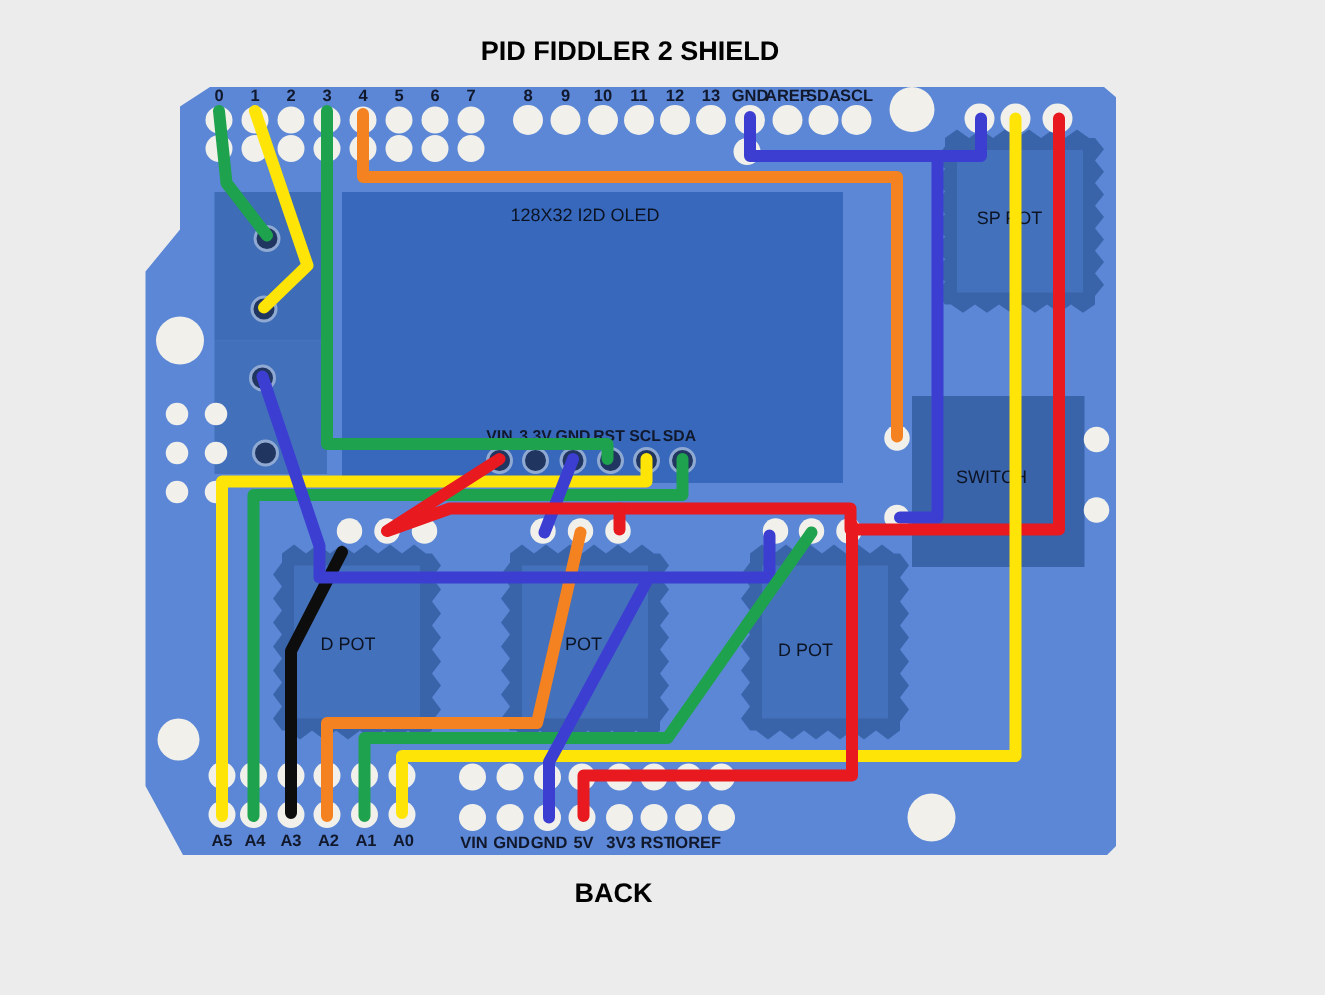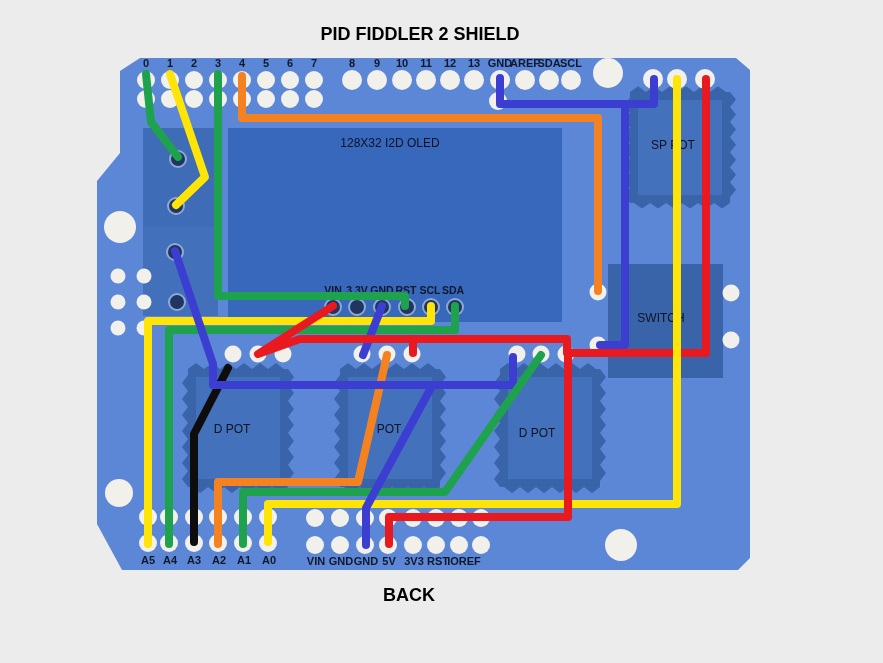--- a/index.html
+++ b/index.html
@@ -1,16 +1,16 @@
 <!DOCTYPE html>
 <html><head>
 <meta charset="utf-8">
 <style>
   html,body{margin:0;padding:0;background:#ececec;}
-  .stage{position:relative;width:883px;height:663px;background:#ececec;overflow:hidden;
+  .stage{position:relative;width:744px;height:663px;background:#ececec;overflow:hidden;
          font-family:"Liberation Sans",sans-serif;}
   svg{display:block;}
   text{font-family:"Liberation Sans",sans-serif;fill:#11182b;}
   .title{font-size:18px;font-weight:700;text-anchor:middle;fill:#000;}
   .pinlbl{font-size:11px;font-weight:600;text-anchor:middle;}
   .smlbl{font-size:10.5px;font-weight:600;text-anchor:middle;}
   .complbl{font-size:12px;font-weight:500;text-anchor:middle;fill:#0c1322;}
   .hw{fill:#f2f0ea;}                      
   .hm{fill:#f2f0ea;}                      
   .hd{fill:#20355f;stroke:#8fa9d2;stroke-width:2;} 

